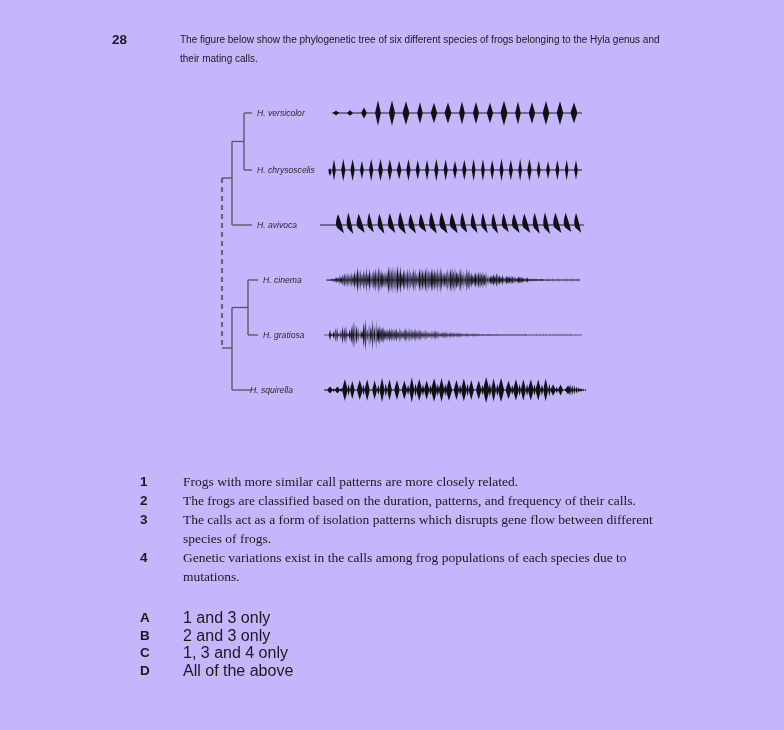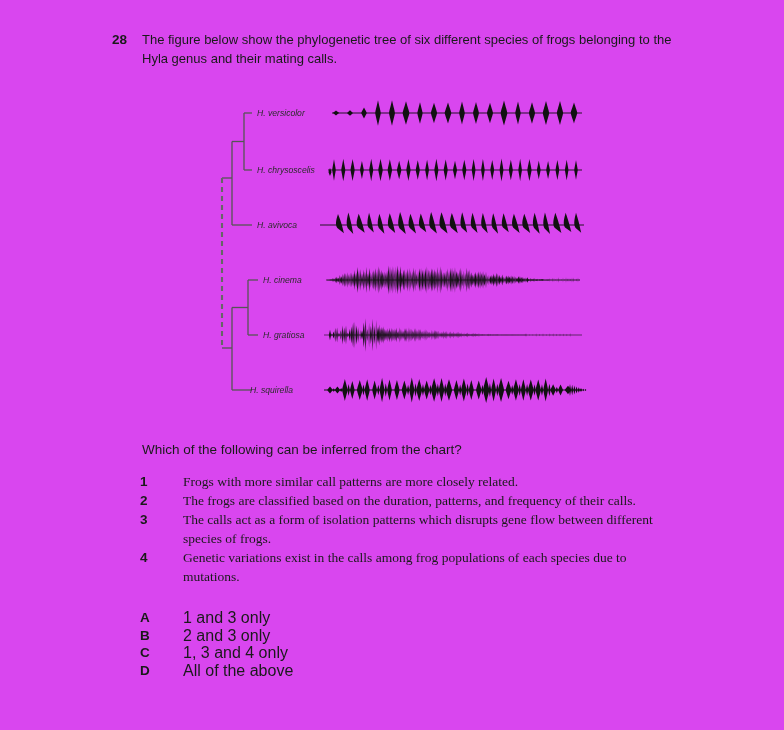--- a/index.html
+++ b/index.html
@@ -13,42 +13,43 @@
     position: relative;
     overflow: hidden;
     font-family: "Liberation Sans", sans-serif;
     color: #1a1a1a;
     -webkit-font-smoothing: antialiased;
   }
 
   .page {
     position: absolute;
     inset: 0;
-    background: #d946ef;
+    background: #c4b5fd;
   }
 
   
   .stem {
     position: absolute;
     left: 112px;
     top: 30px;
     width: 560px;
     display: flex;
     align-items: flex-start;
   }
   .stem-num {
     font-weight: bold;
     font-size: 13.5px;
     line-height: 19px;
     width: 30px;
     flex: none;
   }
   .stem-text {
-    font-size: 13px;
+    font-size: 10px;
     line-height: 19px;
+    margin-left: 38px;
   }
 
   
   .figure {
     position: absolute;
     left: 0;
     top: 90px;
     width: 654px;
     height: 330px;
   }
@@ -2515,21 +2516,20 @@
           <path d="M 585.4 299
              C 585.9499999999999 299.55, 586.4 299.88, 586.4 300
              C 586.4 300.12, 585.9499999999999 300.45, 585.4 301
              C 584.85 300.45, 584.4 300.12, 584.4 300
              C 584.4 299.88, 584.85 299.55, 585.4 299 Z"></path>
         </g>
 
     </svg>
   </div>
 
-  <div class="leadin">Which of the following can be inferred from the chart?</div>
 
   <div class="statements">
     <div class="stmt">
       <span class="stmt-num">1</span>
       <span class="stmt-text">Frogs with more similar call patterns are more closely related.</span>
     </div>
     <div class="stmt">
       <span class="stmt-num">2</span>
       <span class="stmt-text">The frogs are classified based on the duration, patterns, and frequency of their calls.</span>
     </div>

